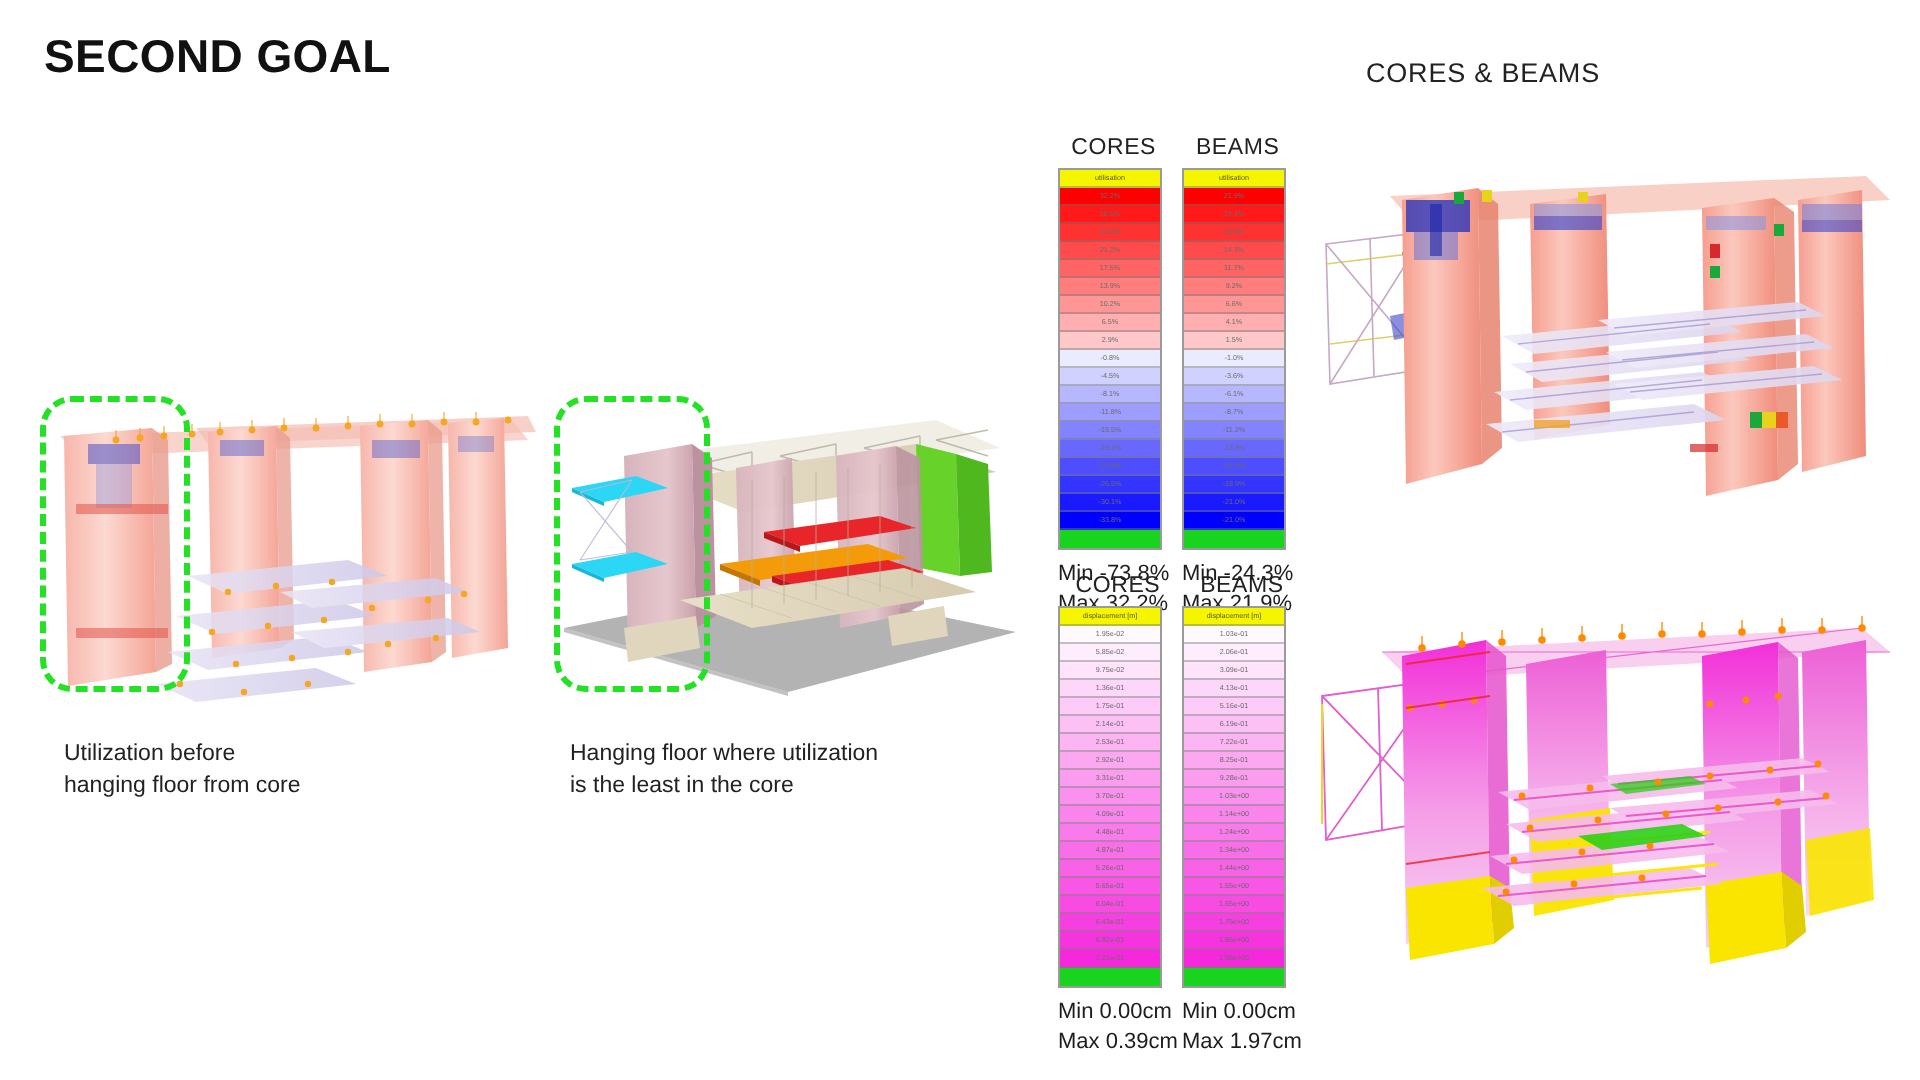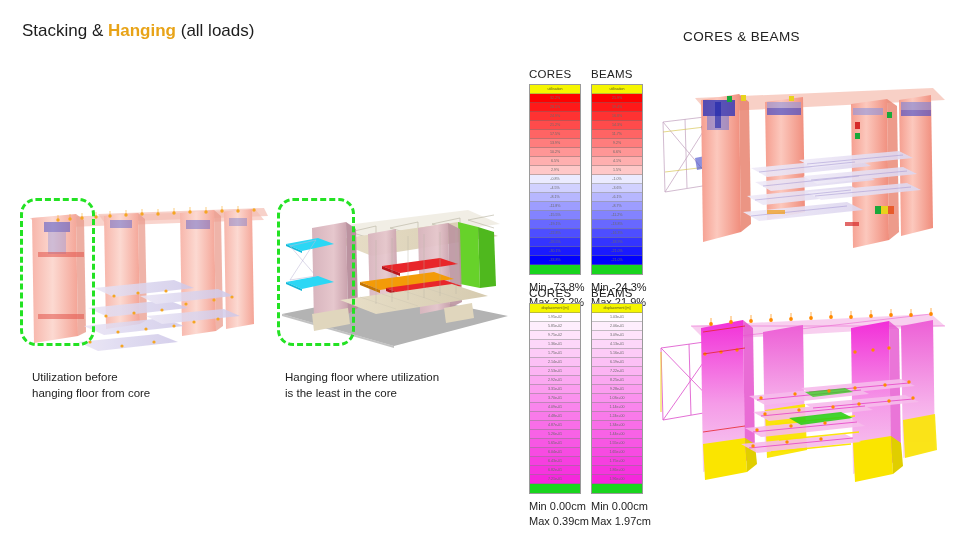--- a/index.html
+++ b/index.html
@@ -48,21 +48,21 @@
 
   
   .caption {
     position: absolute; font-size: 11.5px; color: #222;
     line-height: 1.42; white-space: pre-line;
   }
 
   
   .legend-group { position: absolute; }
   .legend-title {
-    font-size: 11.5px; color: #222; text-align: left;
+    font-size: 11.5px; color: #222; text-align: center;
     margin-bottom: 4px; letter-spacing: .3px;
   }
   .legend-bar {
     width: 52px; border: 1px solid #9a9a9a;
     box-sizing: border-box; background: #fff;
   }
   .legend-row {
     height: 9px; font-size: 3.6px; line-height: 9px;
     text-align: center; color: #6b6b6b;
     overflow: hidden; white-space: nowrap;
@@ -75,21 +75,21 @@
   }
   .legend-minmax {
     font-size: 11px; color: #1d1d1d; line-height: 1.35;
     margin-top: 5px; white-space: pre-line;
   }
 </style>
 </head>
 <body>
 
 <div id="title-block">
-  <div id="slide-subtitle"><span>Stacking  &amp; </span><span class="accent">Hanging</span><span> (all loads)</span></div>
+  <div id="slide-title">SECOND GOAL</div>
 </div>
 
 <div id="cores-beams-heading">CORES &amp; BEAMS</div>
 
 <div class="render" style="left:18px; top:196px; width:252px; height:160px;">
   <svg viewBox="0 0 252 160" xmlns="http://www.w3.org/2000/svg">
     <defs>
       <linearGradient id="coreL" x1="0" y1="0" x2="1" y2="0">
         <stop offset="0%" stop-color="#f7b6ab"></stop>
           <stop offset="45%" stop-color="#fcd9d1"></stop>

